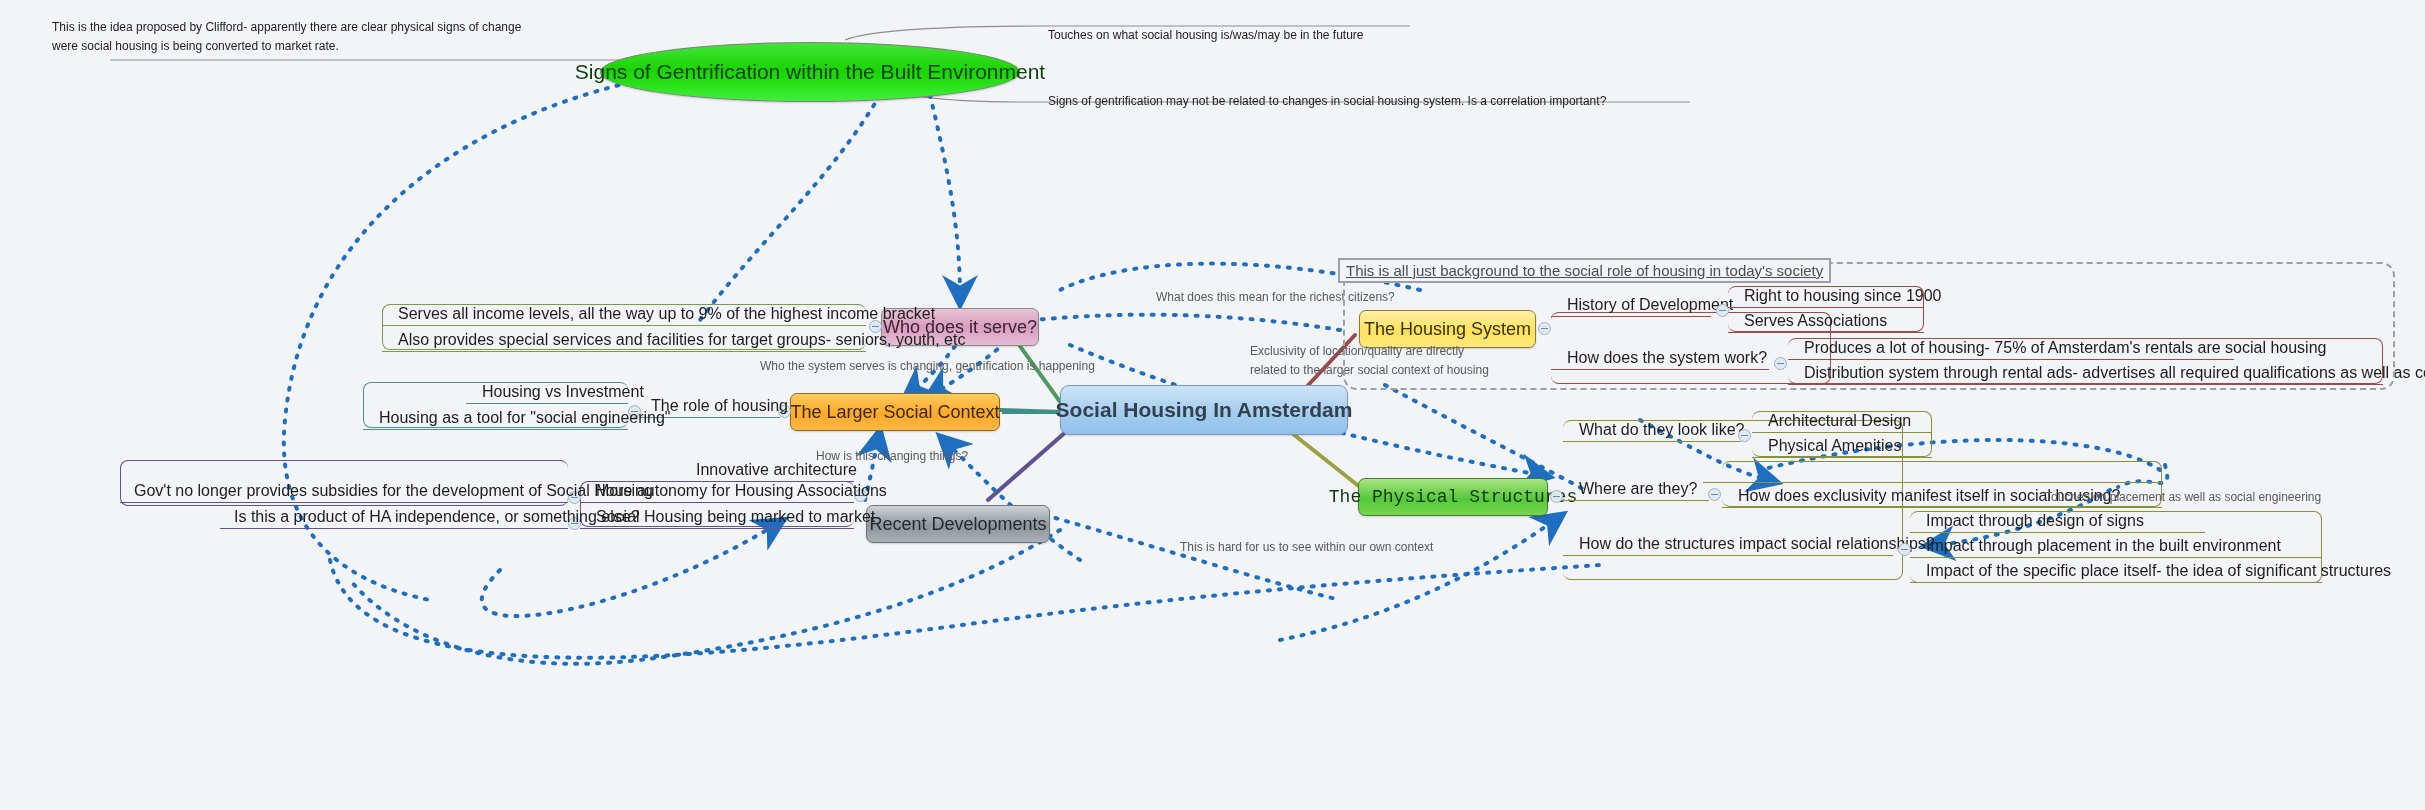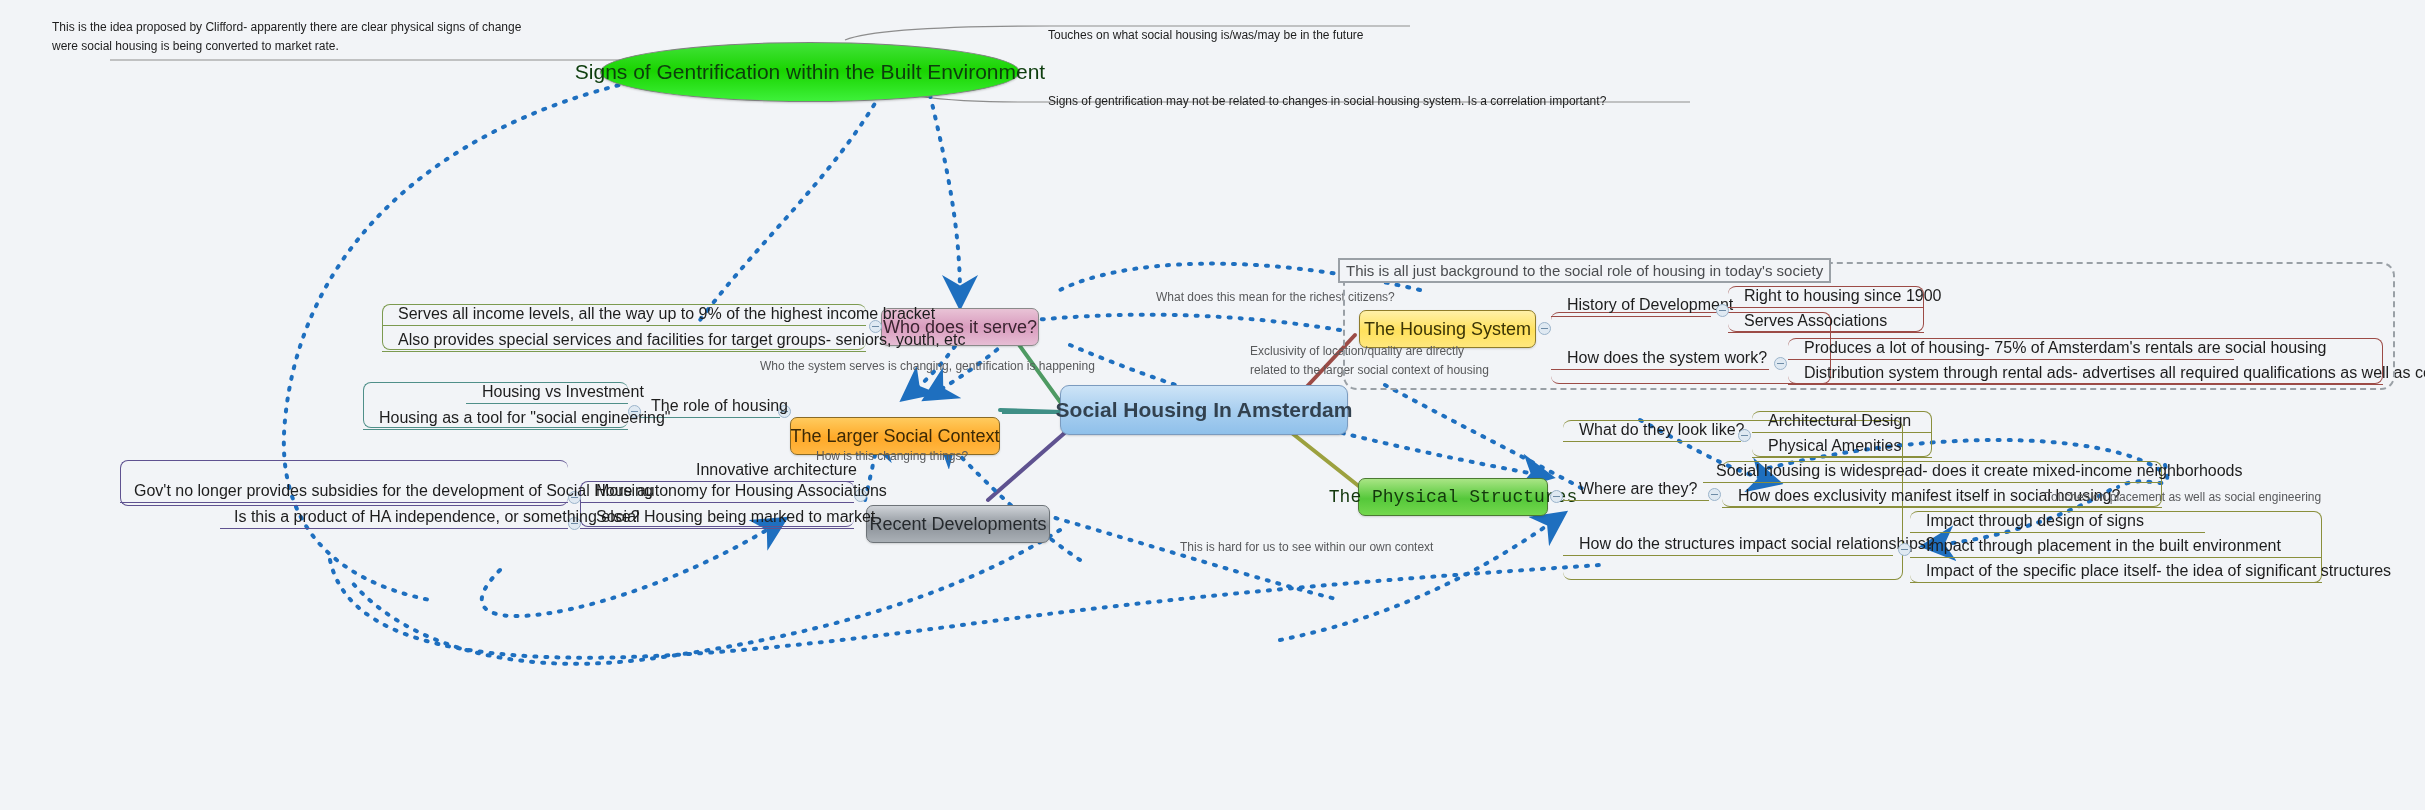--- a/index.html
+++ b/index.html
@@ -193,21 +193,21 @@
 
   <div class="node main" style="left:1060px;top:385px;width:288px;height:50px;">
     <span>Social Housing In Amsterdam</span>
   </div>
 
   <div class="node topic pink" style="left:881px;top:308px;width:158px;height:38px;">
     <span>Who does it serve?</span>
   </div>
   <div class="collapse" style="left:869px;top:320px;"></div>
 
-  <div class="node topic orange" style="left:790px;top:393px;width:210px;height:38px;margin-top:24px;">
+  <div class="node topic orange" style="left:790px;top:393px;width:210px;height:38px;">
     <span>The Larger Social Context</span>
   </div>
   <div class="collapse" style="left:778px;top:405px;"></div>
 
   <div class="node topic grey" style="left:866px;top:477px;width:184px;height:38px;">
     <span>Recent Developments</span>
   </div>
   <div class="collapse" style="left:854px;top:489px;"></div>
 
   <div class="node topic yellow" style="left:1359px;top:310px;width:177px;height:38px;">
@@ -290,21 +290,20 @@
   <div class="ul u-olive" style="left:1563px;top:555px;width:330px;"></div>
   <div class="collapse" style="left:1898px;top:543px;"></div>
 
   <div class="group g-olive" style="left:1752px;top:411px;width:180px;height:46px;border-left:none;"></div>
   <div class="sub" style="left:1762px;top:411px;">Architectural Design</div>
   <div class="ul u-olive" style="left:1752px;top:432px;width:180px;"></div>
   <div class="sub" style="left:1762px;top:436px;">Physical Amenities</div>
   <div class="ul u-olive" style="left:1752px;top:457px;width:180px;"></div>
 
   <div class="group g-olive" style="left:1722px;top:461px;width:440px;height:46px;border-left:none;"></div>
-  <div class="sub" style="left:1710px;top:461px;">Social housing is widespread- does it create mixed-income neighborhoods</div>
   <div class="ul u-olive" style="left:1703px;top:482px;width:459px;"></div>
   <div class="sub" style="left:1732px;top:486px;">How does exclusivity manifest itself in social housing?</div>
   <div class="ul u-olive" style="left:1722px;top:507px;width:440px;"></div>
 
   <div class="group g-olive" style="left:1910px;top:511px;width:412px;height:72px;border-left:none;"></div>
   <div class="sub" style="left:1920px;top:511px;">Impact through design of signs</div>
   <div class="ul u-olive" style="left:1910px;top:532px;width:295px;"></div>
   <div class="sub" style="left:1920px;top:536px;">Impact through placement in the built environment</div>
   <div class="ul u-olive" style="left:1910px;top:557px;width:412px;"></div>
   <div class="sub" style="left:1920px;top:561px;">Impact of the specific place itself- the idea of significant structures</div>
@@ -312,15 +311,15 @@
 
   <div class="note" style="left:1156px;top:288px;">What does this mean for the richest citizens?</div>
   <div class="note" style="left:760px;top:357px;">Who the system serves is changing, gentrification is happening</div>
   <div class="note" style="left:1250px;top:342px;">Exclusivity of location/quality are directly</div>
   <div class="note" style="left:1250px;top:361px;">related to the larger social context of housing</div>
   <div class="note" style="left:816px;top:447px;">How is this changing things?</div>
   <div class="note" style="left:1180px;top:538px;">This is hard for us to see within our own context</div>
   <div class="note" style="left:2045px;top:488px;">Touches on placement as well as social engineering</div>
 
   <div class="boundary" style="left:1343px;top:262px;width:1052px;height:128px;"></div>
-  <div class="boundary-label" style="left:1338px;top:258px;">This is all just background to the social role of housing in today's society</div>
+  <div class="boundary-label" style="left:1338px;top:258px;text-decoration:underline;">This is all just background to the social role of housing in today's society</div>
 
 </div>
 
 </body></html>

